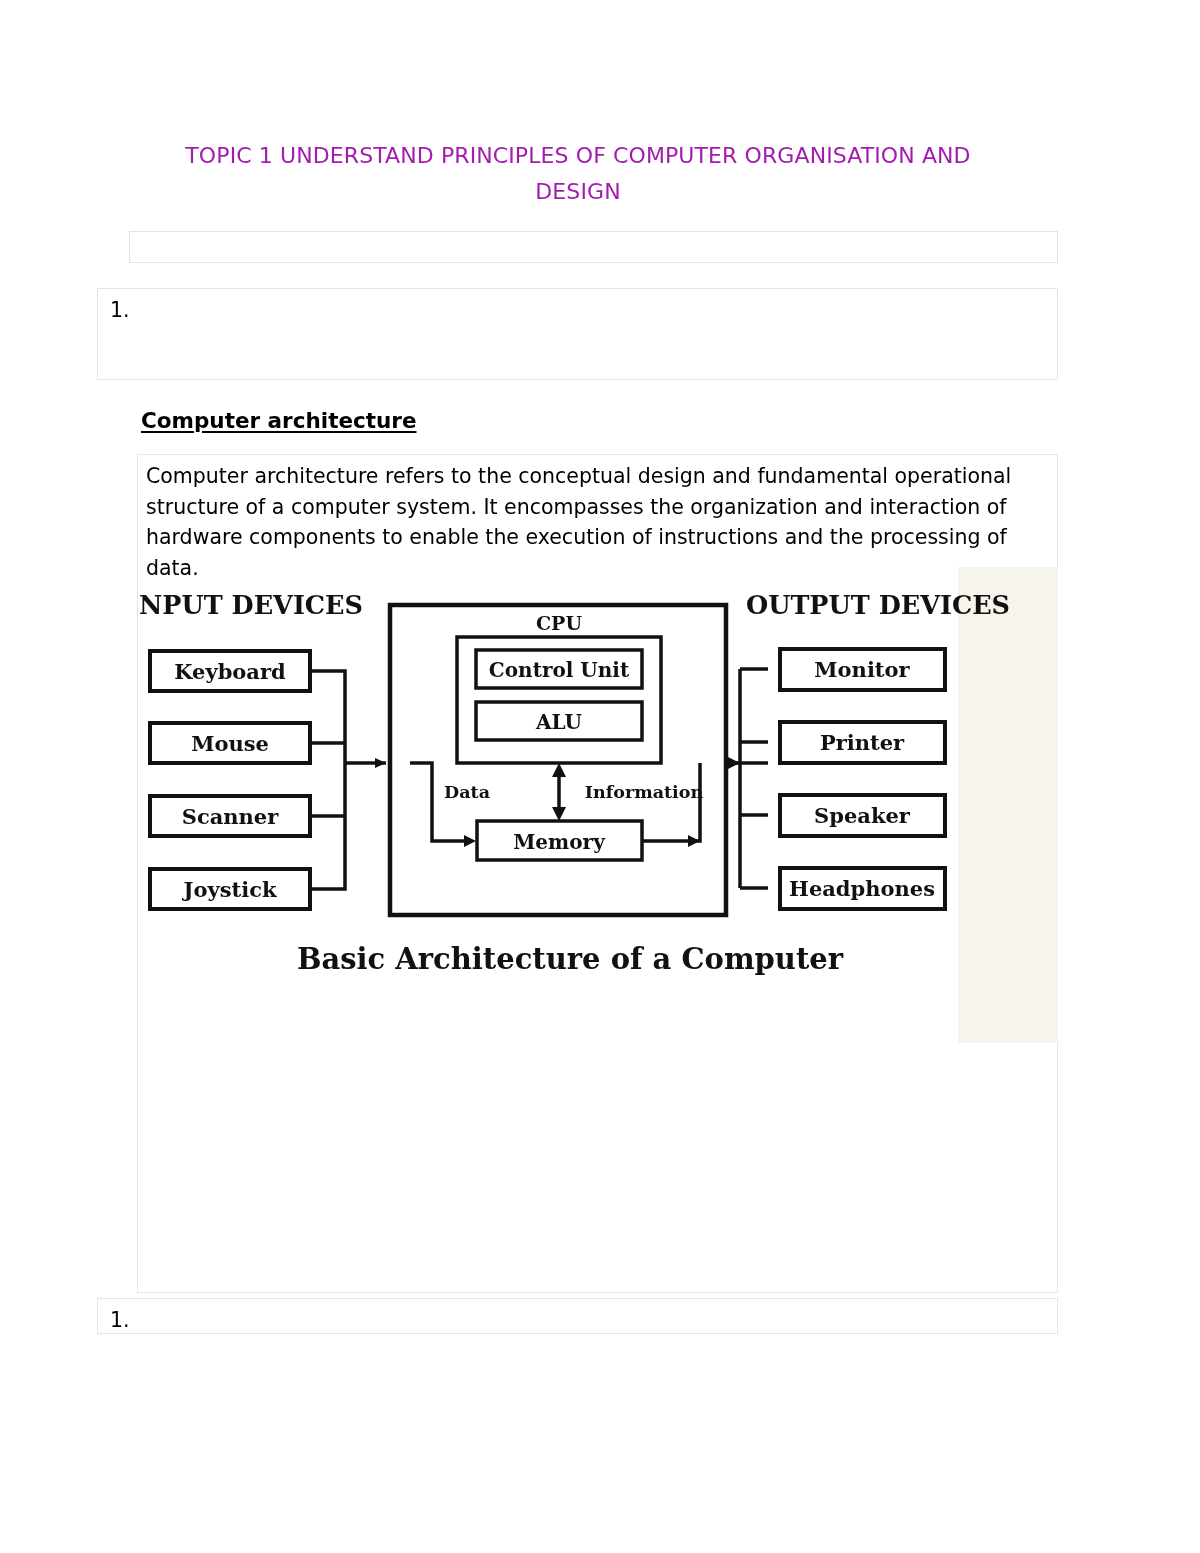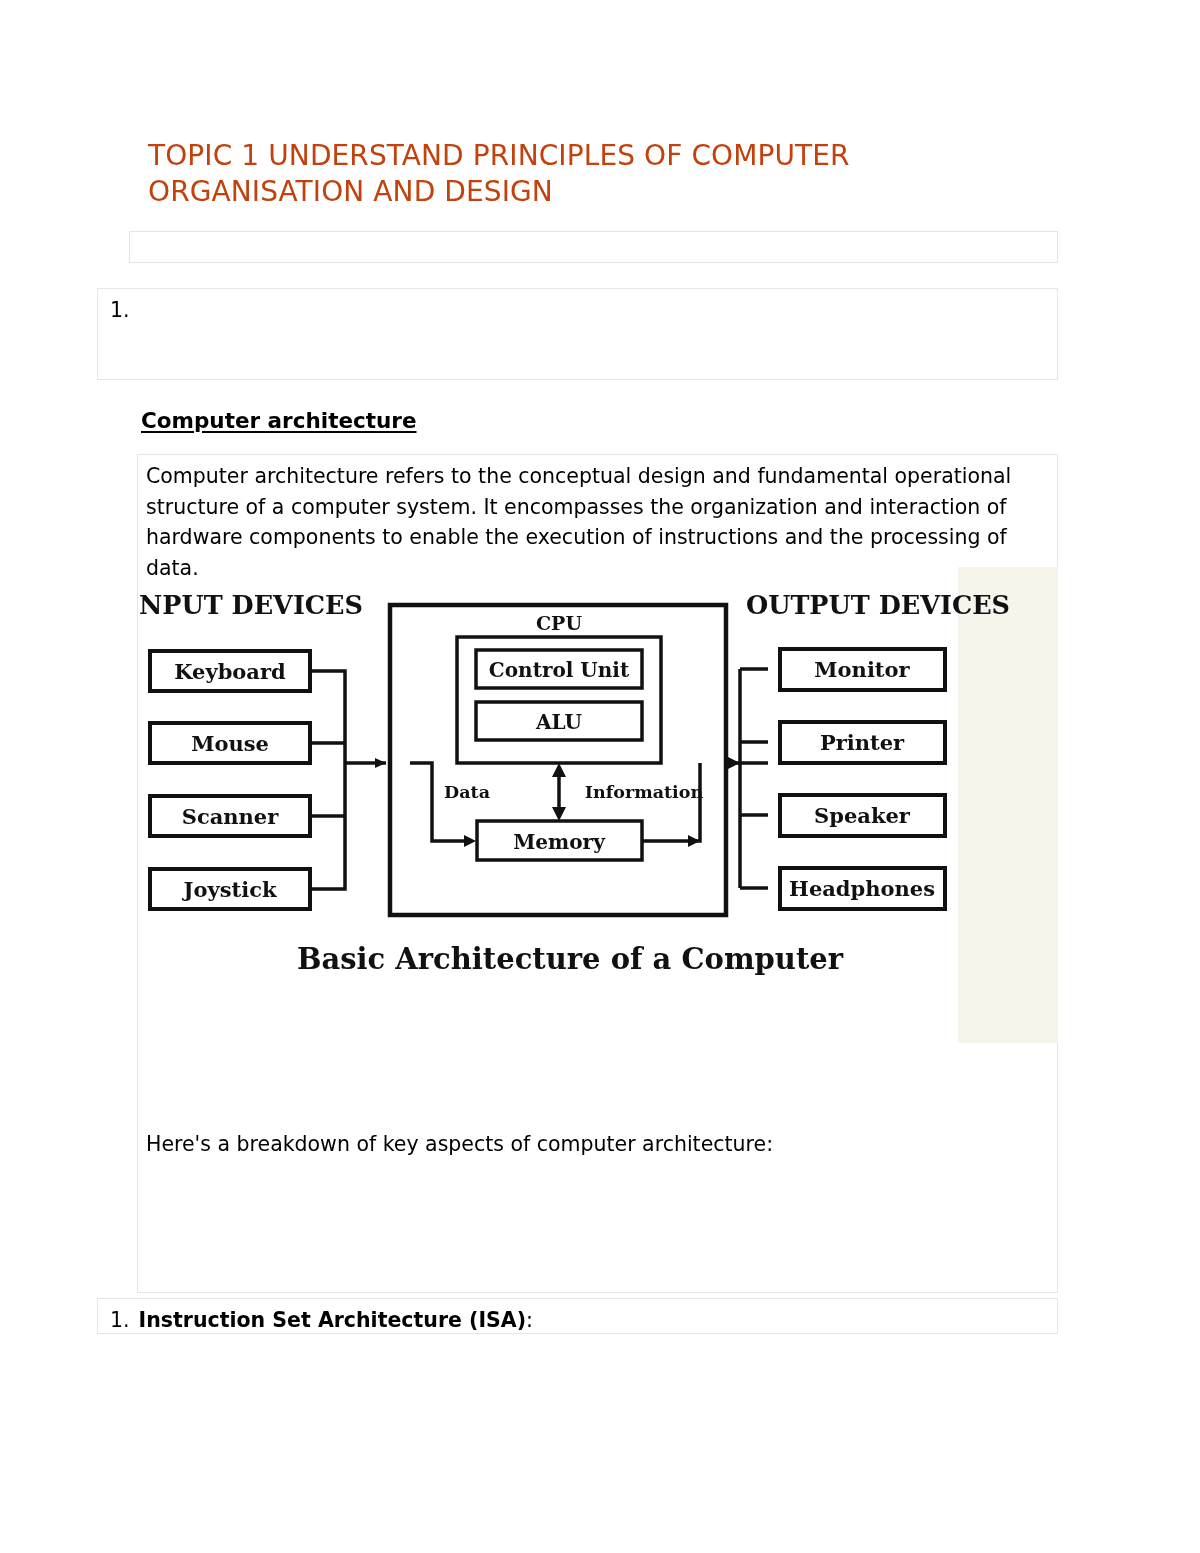--- a/index.html
+++ b/index.html
@@ -16,25 +16,26 @@
     color: #000000;
     overflow: hidden;
   }
 
   
   .doc-title {
     position: absolute;
     left: 148px;
     top: 138px;
     width: 860px;
-    color: #c2410c;
-    font-size: 28px;
+    color: #a21caf;
+    font-size: 22px;
     line-height: 36px;
     font-family: "DejaVu Sans", "Liberation Sans", sans-serif;
     letter-spacing: 0.1px;
+    text-align: center;
   }
 
   
   .empty-box {
     position: absolute;
     left: 129px;
     top: 231px;
     width: 929px;
     height: 32px;
     border: 1px solid #e4e4e4;
@@ -246,21 +247,19 @@
         <text x="419" y="264" font-size="20">Memory</text>
 
         <text x="327" y="213" font-size="17.5">Data</text>
         <text x="504" y="213" font-size="17.5">Information</text>
 
         <text x="430" y="384" font-size="29">Basic Architecture of a Computer</text>
       </g>
     </svg>
   </div>
 
-  <div class="here-text">Here's a breakdown of key aspects of computer architecture:</div>
 </div>
 
 <div class="list-box-2">
   <div class="li-row">
     <span class="li-num">1.</span>
-    <span class="li-text"><b>Instruction Set Architecture (ISA)</b><span>:</span></span>
   </div>
 </div>
 
 </body></html>

